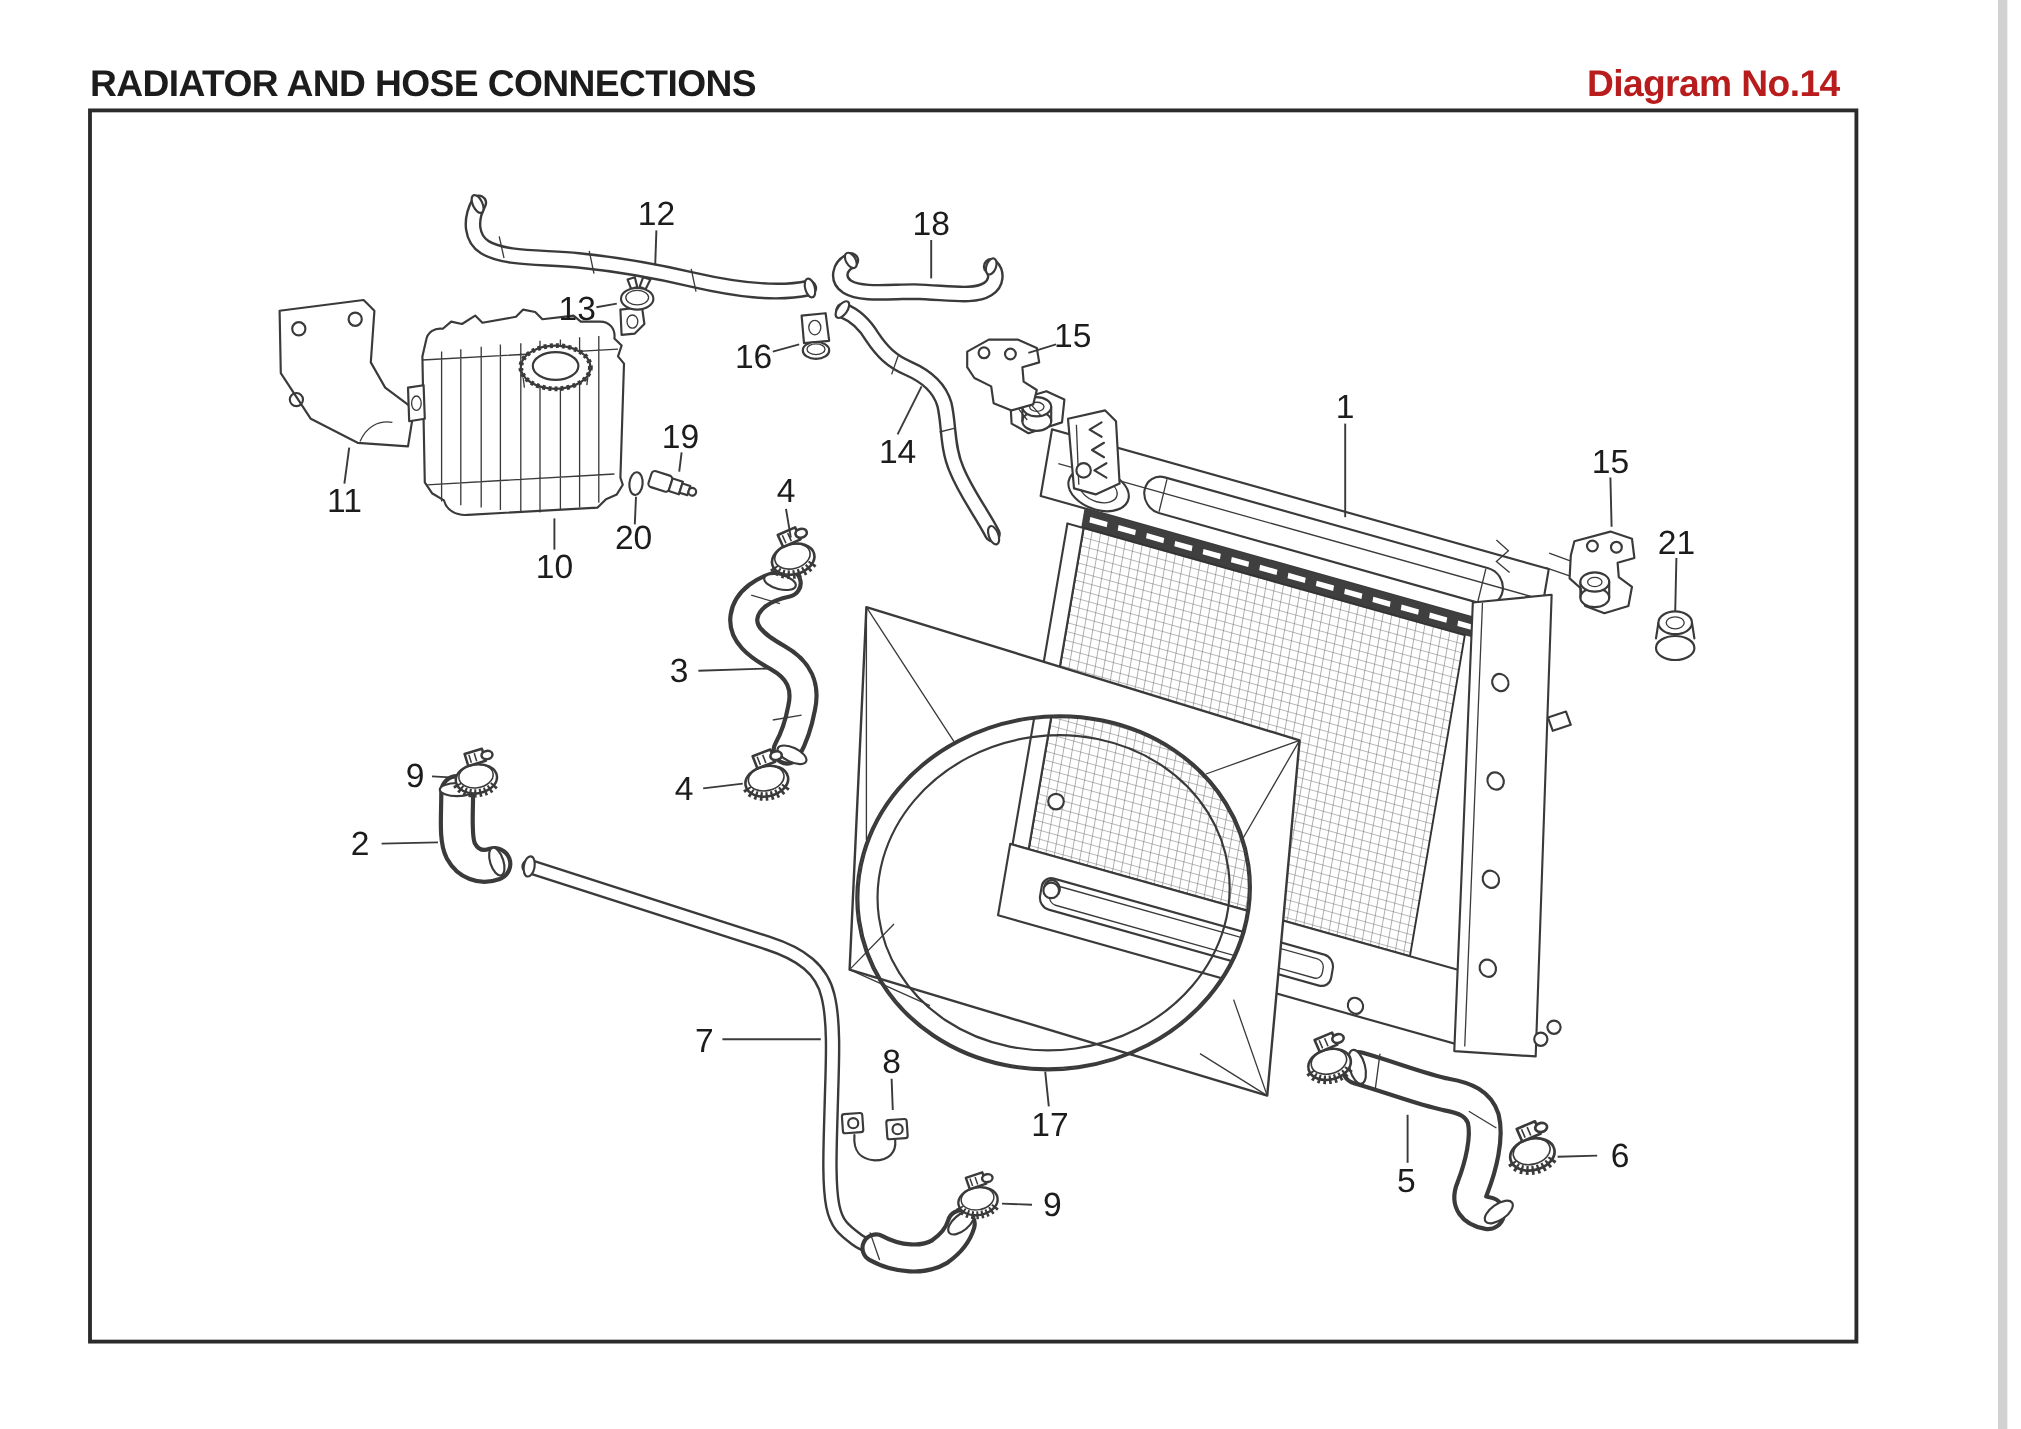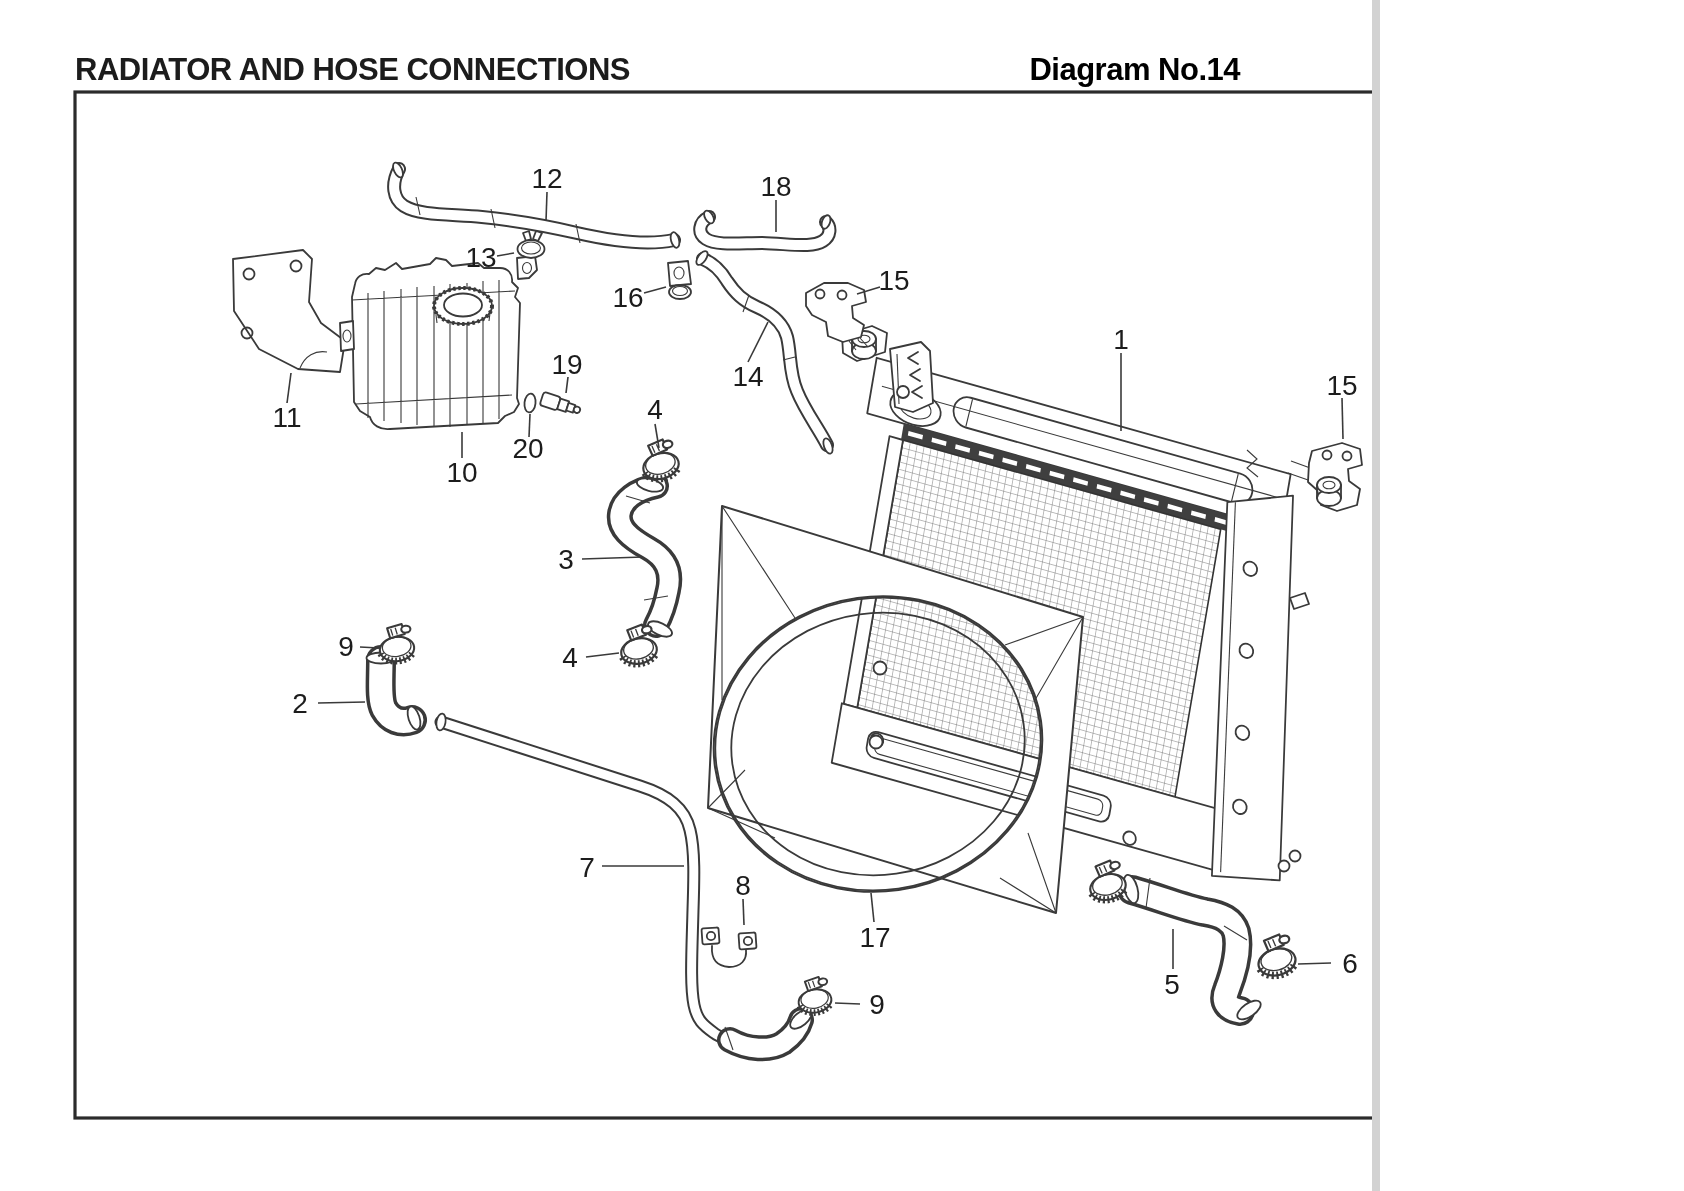--- a/index.html
+++ b/index.html
@@ -1,22 +1,22 @@
 <!DOCTYPE html>
 <html><head>
 <meta charset="utf-8">
 <style>
   html,body{margin:0;padding:0;background:#fff;}
-  .page{position:relative;width:1380px;height:1191px;background:#ffffff;overflow:hidden;
+  .page{position:relative;width:1673px;height:1191px;background:#ffffff;overflow:hidden;
         font-family:"Liberation Sans",sans-serif;}
   .page-edge{position:absolute;right:0;top:0;width:8px;height:100%;background:#d2d2d2;}
   .hdr-title{position:absolute;left:75px;top:52px;font-size:31px;font-weight:bold;
              letter-spacing:-.5px;color:#1c1c1c;white-space:nowrap;}
   .hdr-no{position:absolute;right:140px;top:52px;font-size:31px;font-weight:bold;
-          letter-spacing:-.5px;color:#000000;white-space:nowrap;}
+          letter-spacing:-.5px;color:#b91c1c;white-space:nowrap;}
   svg{position:absolute;left:0;top:0;}
   .s{stroke:#3a3a3a;fill:none;stroke-width:1.8;stroke-linecap:round;stroke-linejoin:round;}
   .sw{stroke:#3a3a3a;fill:#ffffff;stroke-width:1.8;stroke-linejoin:round;}
   .thin{stroke:#3a3a3a;fill:none;stroke-width:1.1;}
   .to{fill:none;stroke:#3a3a3a;stroke-linecap:round;stroke-linejoin:round;}
   .ti{fill:none;stroke:#ffffff;stroke-linecap:round;stroke-linejoin:round;}
   .leader{stroke:#3a3a3a;stroke-width:1.6;}
   .callout{font-family:"Liberation Sans",sans-serif;font-size:28px;fill:#1c1c1c;}
   .frame{fill:none;stroke:#2b2b2b;stroke-width:3.2;}
 </style>

